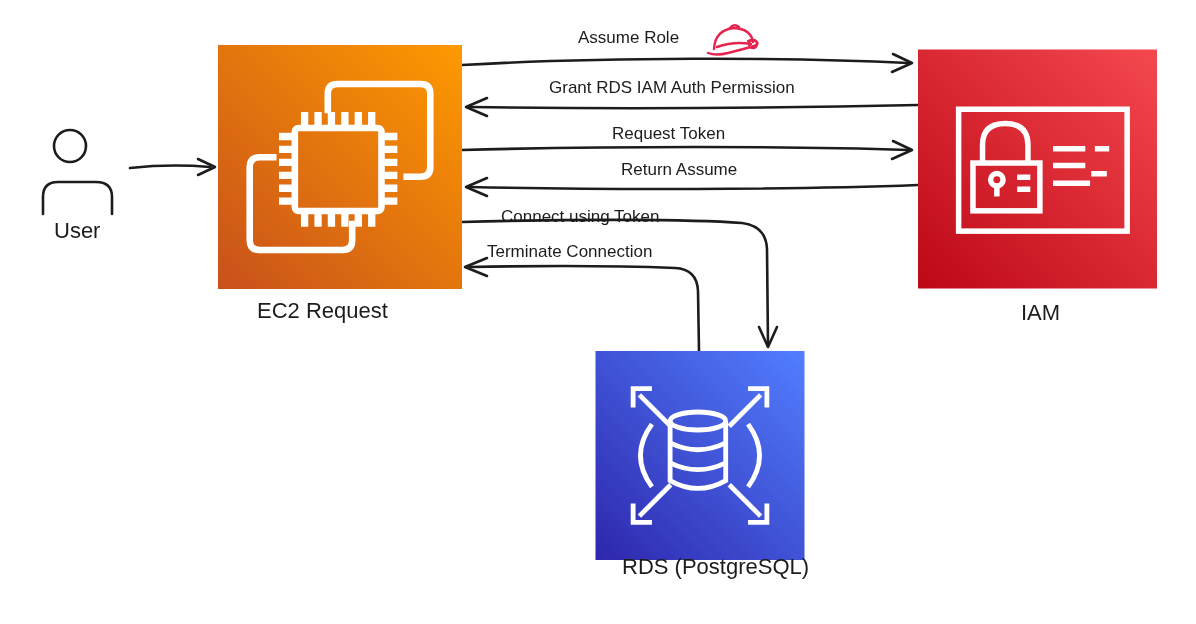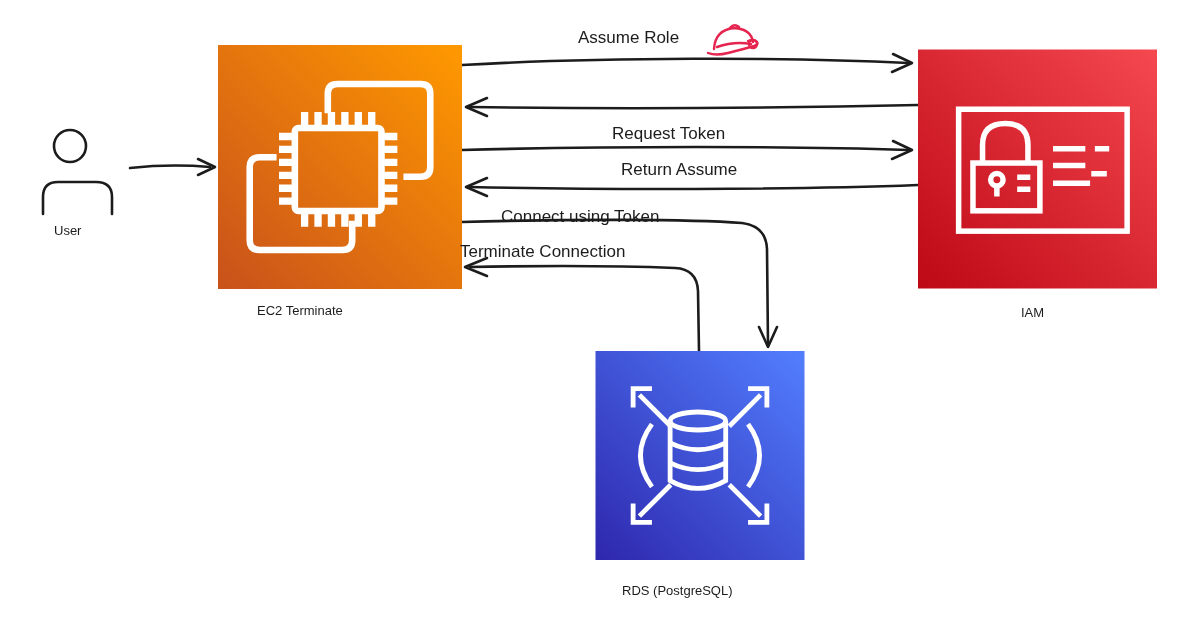--- a/index.html
+++ b/index.html
@@ -15,21 +15,21 @@
   .node-box { position: absolute; }
   .node-box svg { display:block; width:100%; height:100%; }
   .edge-label {
     position: absolute;
     font-size: 17px;
     white-space: nowrap;
     color: #1c1c1c;
   }
   .node-label {
     position: absolute;
-    font-size: 13px;
+    font-size: 22px;
     line-height: 21px;
     white-space: nowrap;
     color: #1c1c1c;
     text-align: center;
   }
   .overlay { position:absolute; left:0; top:0; }
 </style>
 </head>
 <body>
 
@@ -154,25 +154,26 @@
     <g fill="none" stroke="#E5254F" stroke-width="2.4" stroke-linecap="round" stroke-linejoin="round">
       <path d="M 9 28 Q 10 9 29 7 Q 46 8 48 21"></path>
       <path d="M 25 7 Q 29 2 34 6"></path>
       <path d="M 3 32 Q 11 35 23 32 Q 39 28 49 25 Q 55 23 51 20 Q 48 18 43 20"></path>
       <path d="M 12 26 Q 29 20 46 23"></path>
       <circle cx="48" cy="23" r="4"></circle>
     </g>
   </svg>
 
   <div class="edge-label" style="left:578px; top:28px;">Assume Role</div>
+  <div class="edge-label" style="left:549px; top:78px;">Grant RDS IAM Auth Permission</div>
   <div class="edge-label" style="left:612px; top:124px;text-align:center;">Request Token</div>
   <div class="edge-label" style="left:621px; top:160px;">Return Assume</div>
   <div class="edge-label" style="left:501px; top:195px;margin-top:12px;">Connect using Token</div>
-  <div class="edge-label" style="left:460px; top:242px;">Terminate Connection</div>
+  <div class="edge-label" style="left:487px; top:242px;">Terminate Connection</div>
 
   <div class="node-label" style="left:54px; top:220px;">User</div>
   <div class="node-label" style="left:257px; top:300px;">
-    <div>EC2 Terminate</div>
+    <div>EC2 Request</div>
   </div>
   <div class="node-label" style="left:1021px; top:302px;">IAM</div>
-  <div class="node-label" style="left:622px; top:580px;">RDS (PostgreSQL)</div>
+  <div class="node-label" style="left:622px; top:556px;">RDS (PostgreSQL)</div>
 
 </div>
 
 </body></html>

